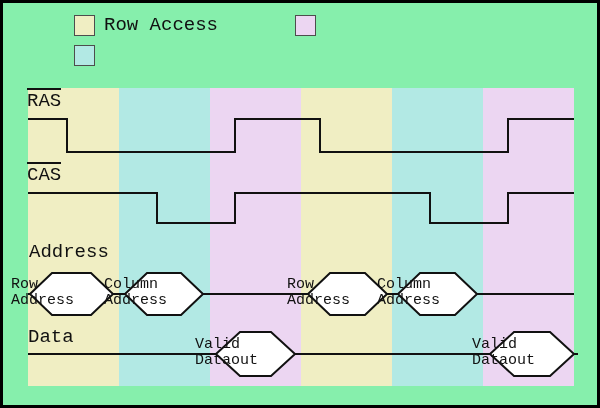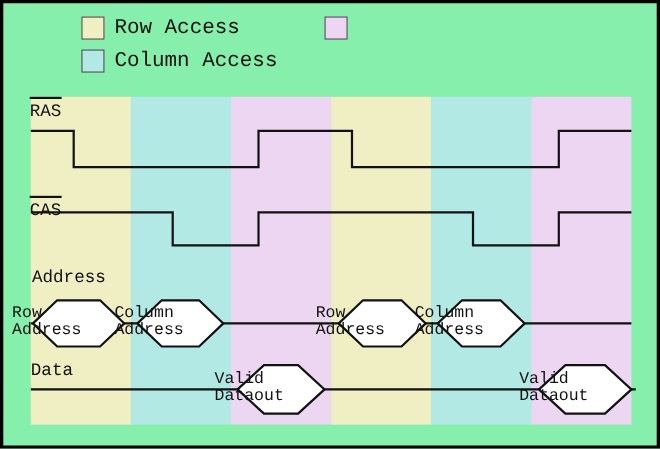--- a/index.html
+++ b/index.html
@@ -8,38 +8,37 @@
     box-shadow: inset 0 0 0 3px #000;
     font-family:Liberation Mono, monospace; color:#111;
     overflow:hidden;
   }
   .diagram-svg { position:absolute; left:0; top:0; }
   .swatch {
     position:absolute; width:21px; height:21px;
     border:1.5px solid #4d4d4d; box-sizing:border-box;
   }
   .legend-label { position:absolute; font-size:19px; line-height:22px; white-space:nowrap; }
-  .row-label { position:absolute; font-size:16px; line-height:21px; white-space:nowrap; }
+  .row-label { position:absolute; font-size:19px; line-height:21px; white-space:nowrap; }
   .overline-text { display:inline-block; border-top:2px solid #111; padding-top:1px; }
   .hex-label {
     position:absolute; width:120px; 
     font-size:15px; line-height:16px; white-space:nowrap;
   }
   .hex-label span { display:block; }
 </style>
 </head>
 <body>
 
 <div class="frame">
 
   <div class="swatch" style="left: 74px; top: 15px; background: rgb(240, 238, 195);"></div>
   <div class="legend-label" style="left:104px; top:14px;">Row Access</div>
 
   <div class="swatch" style="left: 74px; top: 45px; background: rgb(178, 233, 228);"></div>
-  <div class="legend-label" style="left:104px; top:44px;">Column Access</div>
 
   <div class="swatch" style="left: 295px; top: 15px; background: rgb(236, 214, 242);"></div>
 
   <svg class="diagram-svg" width="600" height="408" viewBox="0 0 600 408">
 
     <rect x="28" y="88" width="91" height="298" fill="#f0eec3"></rect>
     <rect x="119" y="88" width="91" height="298" fill="#b2e9e4"></rect>
     <rect x="210" y="88" width="91" height="298" fill="#ecd6f2"></rect>
     <rect x="301" y="88" width="91" height="298" fill="#f0eec3"></rect>
     <rect x="392" y="88" width="91" height="298" fill="#b2e9e4"></rect>
@@ -58,21 +57,21 @@
     <polygon points="308,294 330,273 365,273 387,294 365,315 330,315" fill="#fff" stroke="#111" stroke-width="2"></polygon>
     <polygon points="398,294 420,273 455,273 477,294 455,315 420,315" fill="#fff" stroke="#111" stroke-width="2"></polygon>
 
     <polygon points="216,354 240,332 271,332 295,354 271,376 240,376" fill="#fff" stroke="#111" stroke-width="2"></polygon>
     <polygon points="490,354 514,332 550,332 574,354 550,376 514,376" fill="#fff" stroke="#111" stroke-width="2"></polygon>
   </svg>
 
   <div class="row-label" style="left:27px; top:88px;">
     <span class="overline-text">RAS</span>
   </div>
-  <div class="row-label" style="left:27px; top:178px;">
+  <div class="row-label" style="left:27px; top:162px;">
     <span class="overline-text">CAS</span>
   </div>
   <div class="row-label" style="left:29px; top:242px;">Address</div>
   <div class="row-label" style="left:28px; top:327px;">Data</div>
 
   <div class="hex-label" style="left:11px; top:277px;">
     <span>Row</span>
       <span>Address</span>
   </div>
   <div class="hex-label" style="left:104px; top:277px;">

